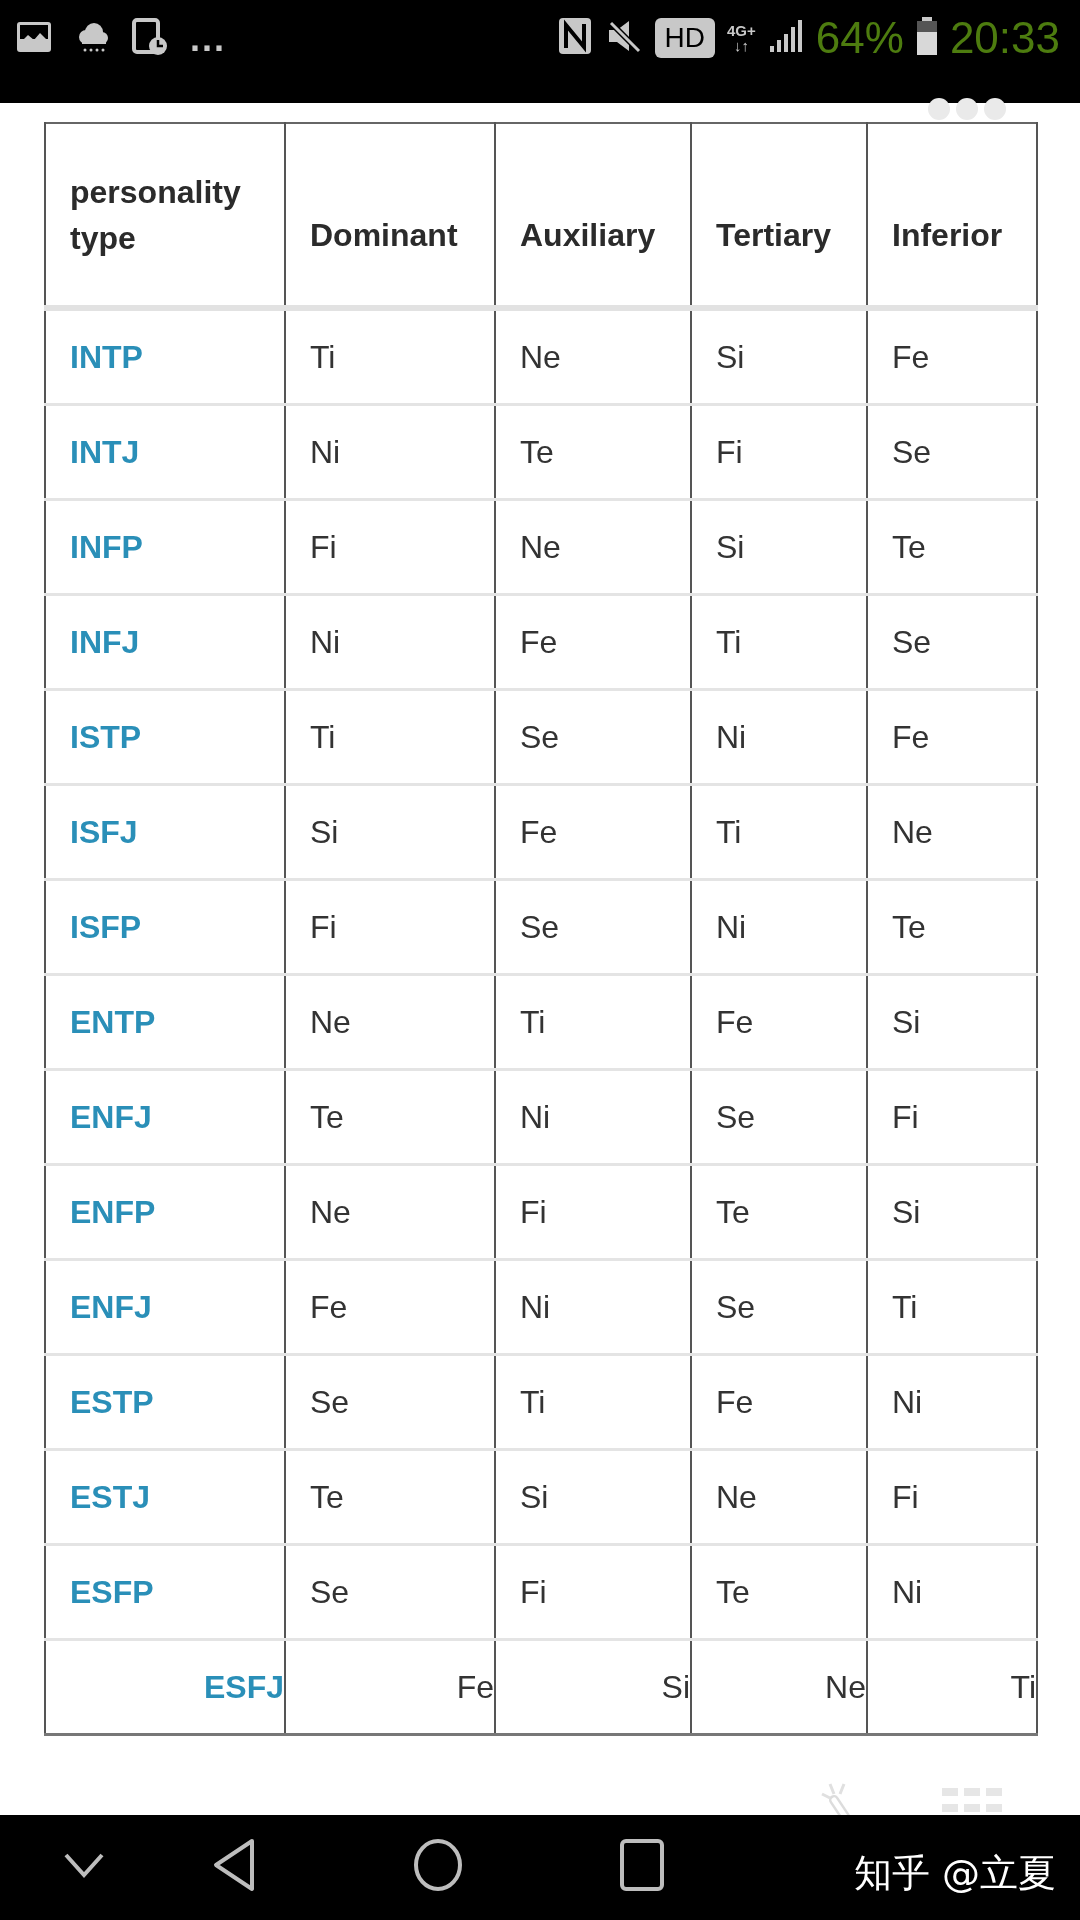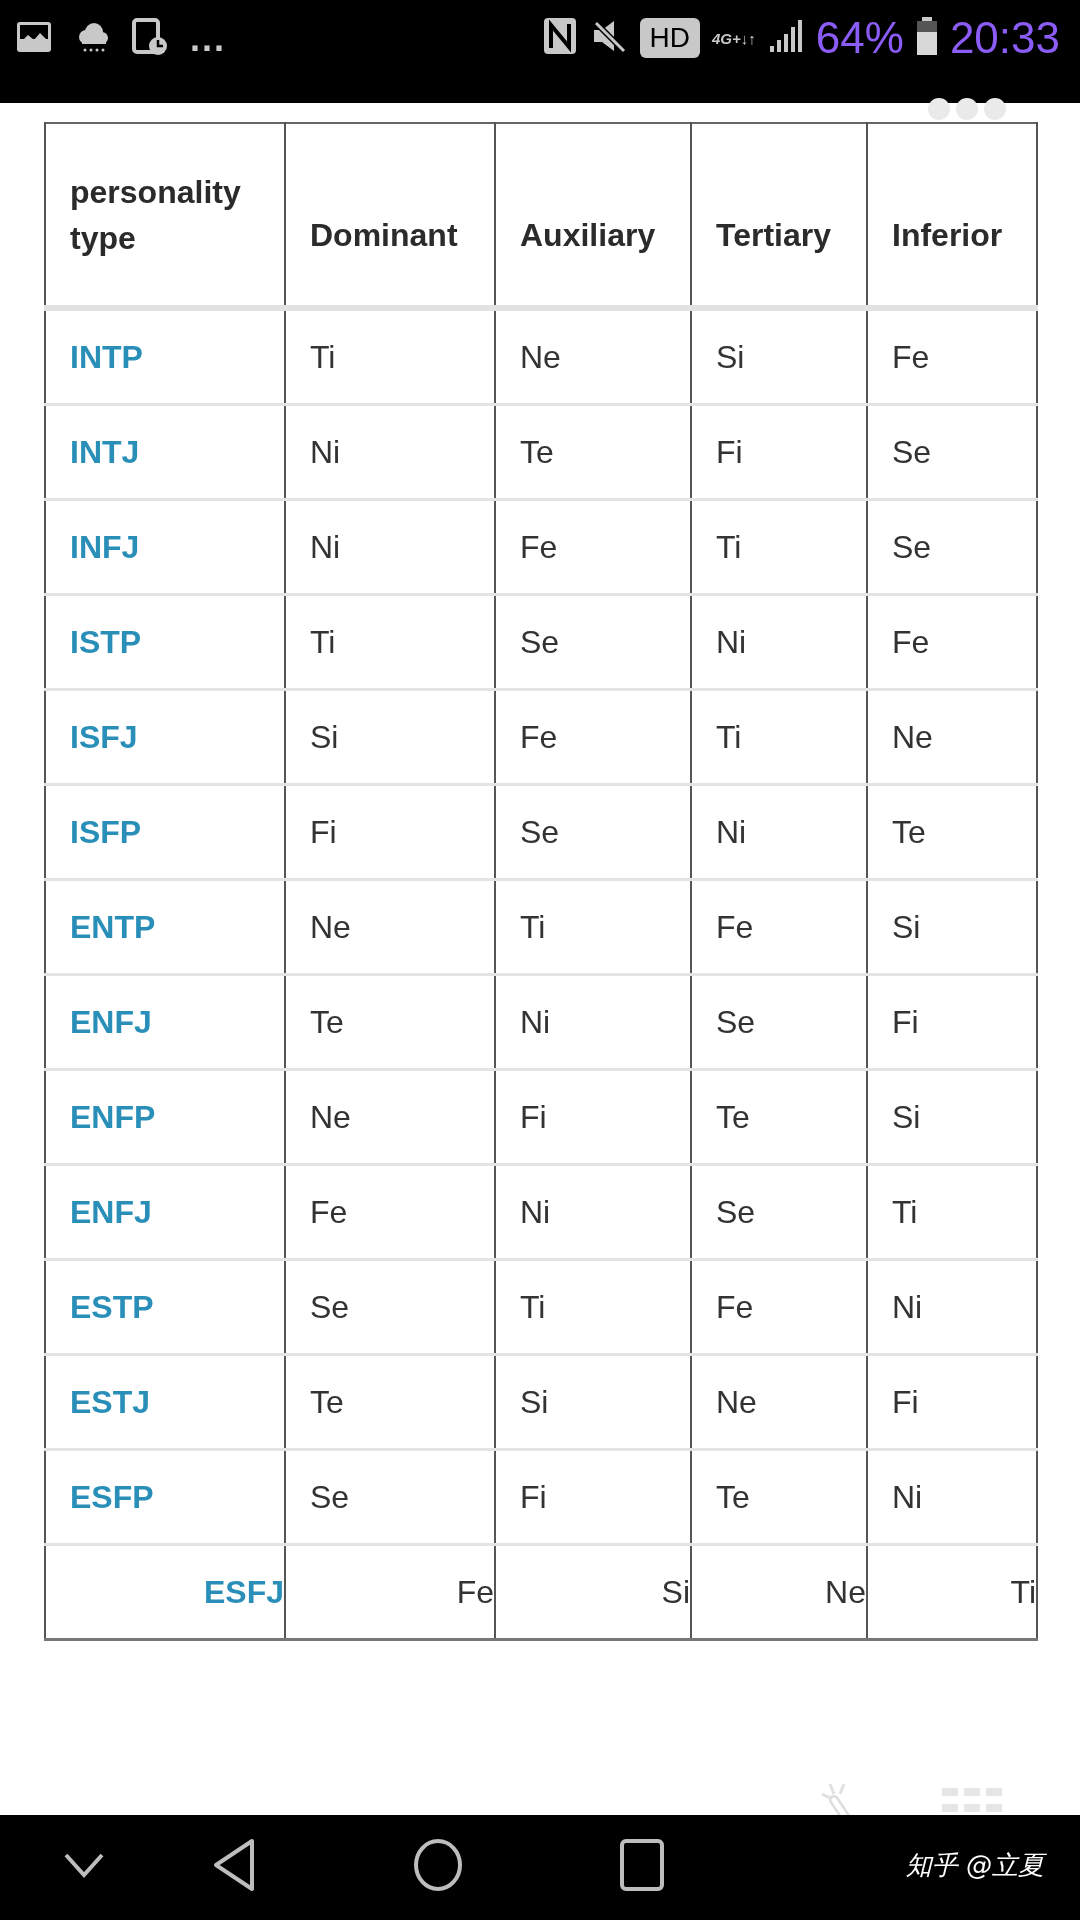--- a/index.html
+++ b/index.html
@@ -29,21 +29,21 @@
     background: #c8c8c8; color: #000;
     font-size: 28px; font-weight: 400;
     padding: 4px 10px; border-radius: 6px;
     line-height: 32px;
   }
   .net-label {
     font-size: 15px; font-weight: bold; line-height: 15px;
     text-align: center; color: #c8c8c8;
   }
   .battery-pct, .clock {
-    font-size: 44px; color: #8b5cf6; letter-spacing: 0px;
+    font-size: 44px; color: #4d7c0f; letter-spacing: 0px;
   }
   .more-dots-top {
     position: absolute; right: 74px; top: 98px;
     display: flex; gap: 6px;
   }
   .more-dots-top span {
     width: 22px; height: 22px; border-radius: 50%;
     background: #eaeaea; display: block;
   }
 
@@ -87,24 +87,23 @@
     color: #2a8fb8; font-weight: bold;
   }
 
   .nav-bar {
     position: absolute; left: 0; top: 1815px;
     width: 1080px; height: 105px;
     background: #000;
   }
   .nav-btn { position: absolute; top: 22px; }
   .watermark {
-    position: absolute; right: 36px; top: 1848px;
-    font-size: 26px; color: #ffffff;
+    position: absolute; right: 24px; top: 1848px;
+    font-size: 38px; color: #ffffff;
     font-family: "DejaVu Sans", sans-serif;
-    font-style: italic;
   }
   .wm-tools {
     position: absolute; left: 800px; top: 1780px;
     width: 260px; height: 70px;
   }
 </style>
 </head>
 <body>
 
 <div class="status-bar">
@@ -146,21 +145,21 @@
         </svg>
     </span>
     <span class="sb-icon">
       <svg width="38" height="38" viewBox="0 0 38 38">
           <path d="M4 13 H12 L24 4 V34 L12 25 H4 Z" fill="#c8c8c8"></path>
           <path d="M6 6 L34 34" stroke="#000" stroke-width="6"></path>
           <path d="M6 6 L34 34" stroke="#c8c8c8" stroke-width="3"></path>
         </svg>
     </span>
     <span class="hd-badge">HD</span>
-    <span style="display:flex;font-style:italic;">
+    <span style="display:flex;flex-direction:column;">
       <span class="net-label">4G+</span>
       <span class="net-label">↓↑</span>
     </span>
     <span class="sb-icon">
       <svg width="36" height="36" viewBox="0 0 36 36">
           <rect x="2" y="28" width="4" height="6" fill="#c8c8c8"></rect>
           <rect x="9" y="22" width="4" height="12" fill="#c8c8c8"></rect>
           <rect x="16" y="16" width="4" height="18" fill="#c8c8c8"></rect>
           <rect x="23" y="9" width="4" height="25" fill="#c8c8c8"></rect>
           <rect x="30" y="2" width="4" height="32" fill="#c8c8c8"></rect>
@@ -212,20 +211,27 @@
         <td>Ne</td>
         <td>Si</td>
         <td>Fe</td>
       </tr>
       <tr>
         <td class="type-cell">INTJ</td>
         <td>Ni</td>
         <td>Te</td>
         <td>Fi</td>
         <td>Se</td>
+      </tr>
+      <tr>
+        <td class="type-cell">INFP</td>
+        <td>Fi</td>
+        <td>Ne</td>
+        <td>Si</td>
+        <td>Te</td>
       </tr>
       <tr>
         <td class="type-cell">INFJ</td>
         <td>Ni</td>
         <td>Fe</td>
         <td>Ti</td>
         <td>Se</td>
       </tr>
       <tr>
         <td class="type-cell">ISTP</td>

